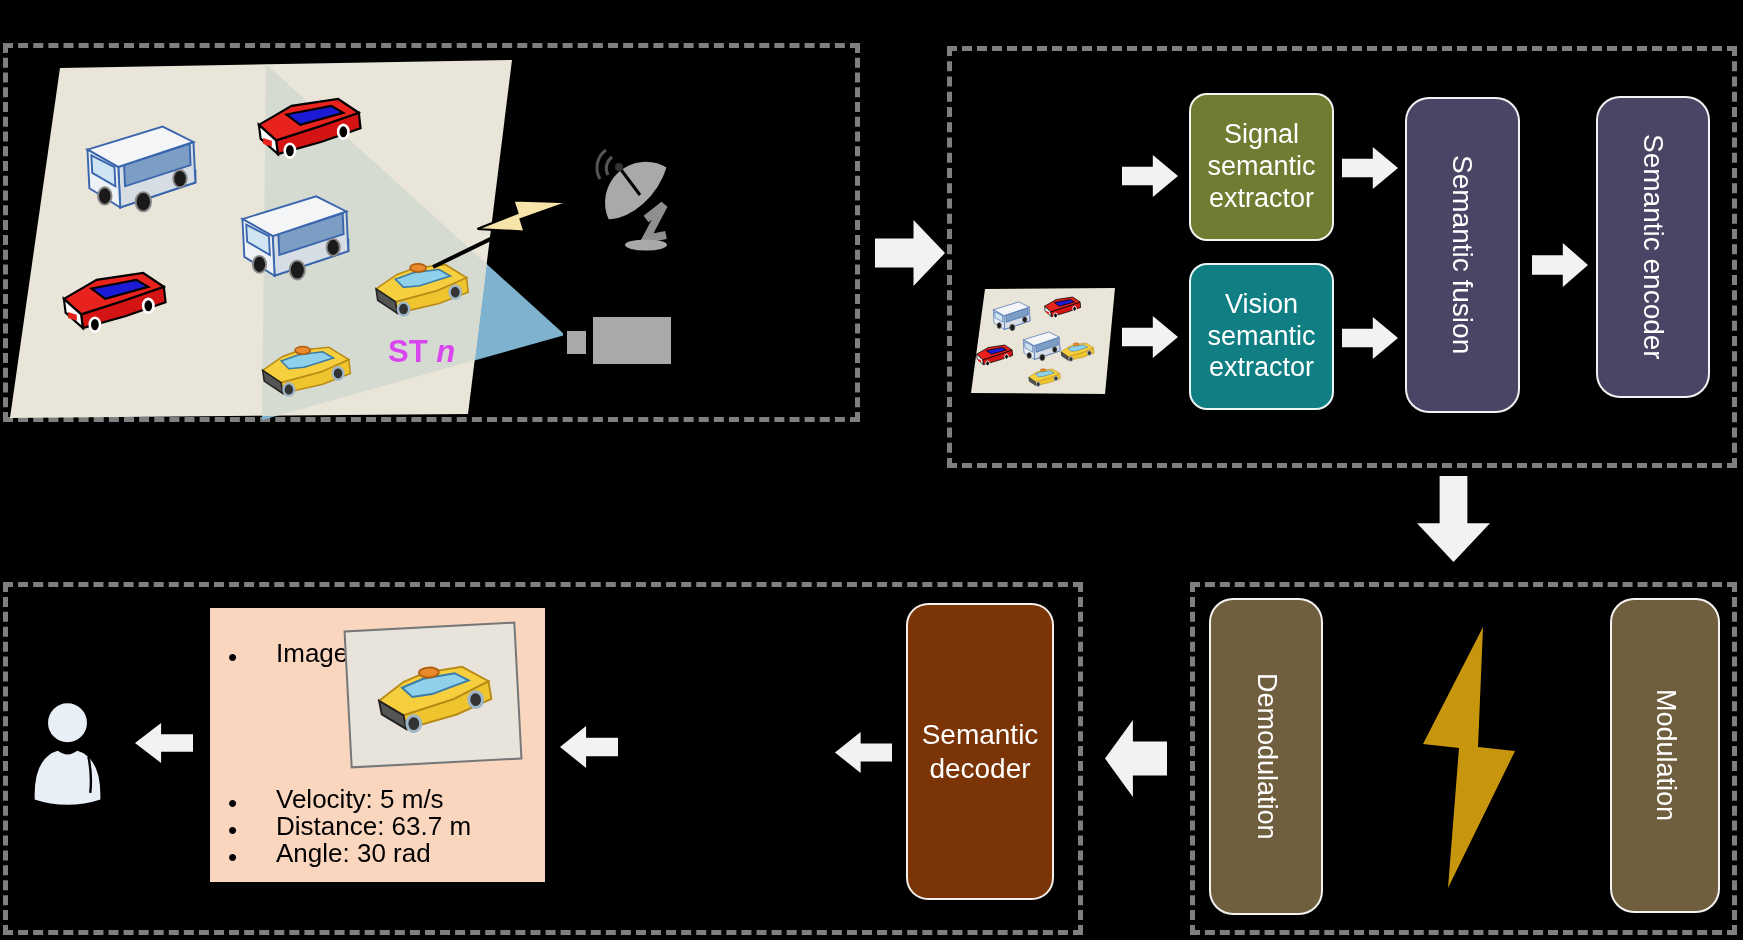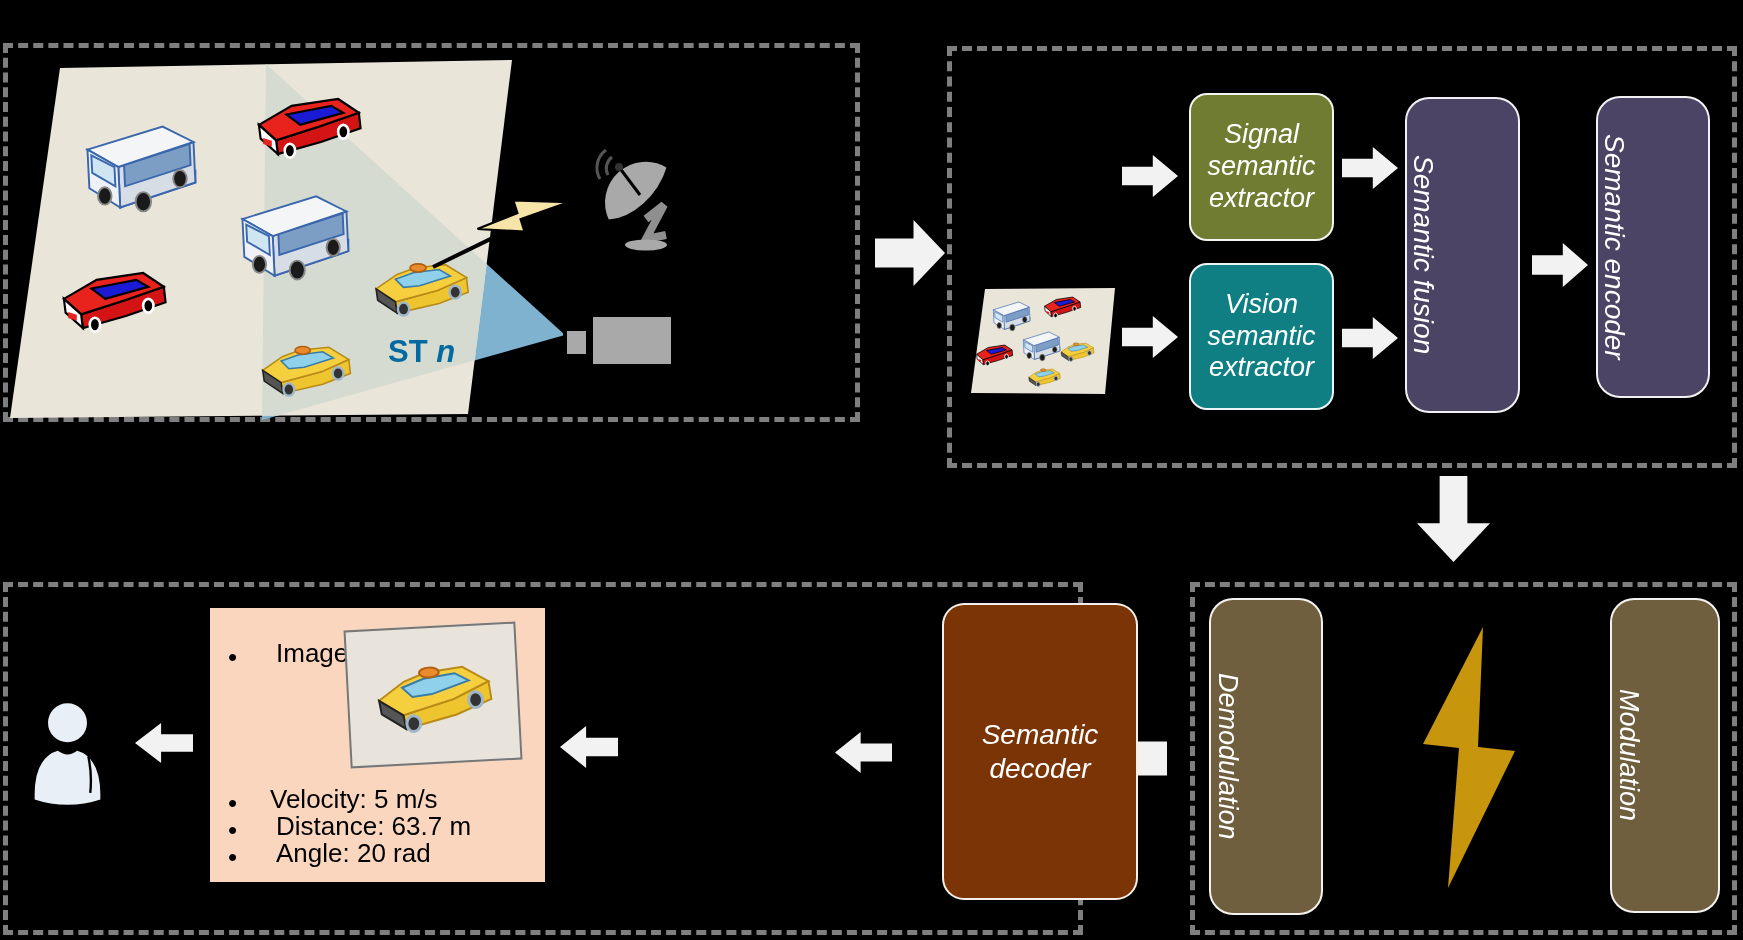--- a/index.html
+++ b/index.html
@@ -7,30 +7,30 @@
           font-family:"Liberation Sans",sans-serif;}
   
   .panel{position:absolute;border:5px dashed #7f7f7f;box-sizing:border-box;background:transparent;}
   #panel-scene{left:3px;top:43px;width:857px;height:379px;}
   #panel-tx{left:947px;top:46px;width:790px;height:422px;}
   #panel-ch{left:1190px;top:582px;width:547px;height:353px;}
   #panel-rx{left:3px;top:582px;width:1080px;height:353px;}
 
   
   .pbox{position:absolute;border:2px solid rgba(255,255,255,.92);border-radius:18px;
-        display:flex;align-items:center;justify-content:flex-start;color:#fff;
-        text-align:center;box-sizing:border-box;line-height:1.18;font-style:italic;}
+        display:flex;align-items:center;justify-content:center;color:#fff;
+        text-align:center;box-sizing:border-box;line-height:1.18;}
   .vtext{writing-mode:vertical-rl;text-orientation:mixed;}
   #box-signal{left:1189px;top:93px;width:145px;height:148px;background:#6f7c31;font-size:27px;}
   #box-vision{left:1189px;top:263px;width:145px;height:147px;background:#0f7f84;font-size:27px;}
   #box-fusion{left:1405px;top:97px;width:115px;height:316px;background:#4c4464;font-size:28px;border-radius:24px;}
   #box-encoder{left:1596px;top:96px;width:114px;height:302px;background:#4c4464;font-size:28px;border-radius:24px;}
   #box-demod{left:1209px;top:598px;width:114px;height:317px;background:#705f3e;font-size:27px;border-radius:24px;}
   #box-mod{left:1610px;top:598px;width:110px;height:315px;background:#705f3e;font-size:27px;border-radius:24px;}
-  #box-decoder{left:906px;top:603px;width:196px;height:297px;background:#7a3405;font-size:28px;border-radius:22px;margin-left:36px;}
+  #box-decoder{left:906px;top:603px;width:148px;height:297px;background:#7a3405;font-size:28px;border-radius:22px;}
   #box-heads{left:633px;top:603px;width:194px;height:297px;background:#ae470f;font-size:28px;border-radius:22px;padding:0 10px;}
 
   
   .arrow{position:absolute;background:#f2f2f2;}
   .arrow.r{clip-path:polygon(0 28%,55% 28%,55% 0,100% 50%,55% 100%,55% 72%,0 72%);}
   .arrow.l{clip-path:polygon(100% 28%,45% 28%,45% 0,0 50%,45% 100%,45% 72%,100% 72%);}
   .arrow.d{clip-path:polygon(31% 0,69% 0,69% 55%,100% 55%,50% 100%,0 55%,31% 55%);}
   #ar-tx{left:875px;top:220px;width:70px;height:66px;}
   #ar-sig{left:1122px;top:155px;width:56px;height:42px;}
   #ar-vis{left:1122px;top:316px;width:56px;height:42px;}
@@ -44,21 +44,21 @@
   #ar-person{left:135px;top:723px;width:58px;height:40px;}
 
   
   #fov-triangle{position:absolute;left:260px;top:64px;width:310px;height:360px;background:#7fb2cf;
      clip-path:polygon(6px 0px,2px 356px,305px 271px);}
   #scene-ground{position:absolute;left:10px;top:60px;width:502px;height:358px;background:#e9e5d9;
      clip-path:polygon(50px 8px,502px 0px,458px 354px,0px 358px);}
   #scene-fov-tint{position:absolute;left:0;top:0;width:100%;height:100%;background:#d6dbd1;
      clip-path:polygon(256px 4px,252px 360px,555px 275px);}
   .veh{position:absolute;}
-  #st-label{position:absolute;left:388px;top:334px;color:#0369a1;font-size:31px;font-weight:600;}
+  #st-label{position:absolute;left:388px;top:334px;color:#d946ef;font-size:31px;font-weight:600;}
   #st-label i{font-weight:600;}
   #uplink-line{position:absolute;left:430px;top:175px;width:190px;height:95px;}
   #bolt-small{position:absolute;left:500px;top:167px;width:44px;height:94px;transform:rotate(-114deg);}
   #dish{position:absolute;left:588px;top:143px;width:92px;height:108px;}
   #cam-lens{position:absolute;left:563px;top:327px;width:27px;height:31px;background:#a9a9a9;border:4px solid #000;box-sizing:border-box;}
   #cam-body{position:absolute;left:589px;top:313px;width:86px;height:55px;background:#a9a9a9;border:4px solid #000;box-sizing:border-box;}
 
   
   #mini-scene{position:absolute;left:966px;top:286px;width:150px;height:110px;background:#e9e5d9;
      clip-path:polygon(19px 3px,149px 2px,139px 108px,5px 107px);}
@@ -252,25 +252,25 @@
 
   <div id="output-panel">
     <span class="bullet-dot" style="left:18px;top:34px">•</span>
     <span class="bullet-row" style="left:66px;top:30px">Image:</span>
     <div id="taxi-card">
       <svg style="width:128px;height:90px" viewBox="0 0 130 90">
           <use href="#sym-taxi"></use>
         </svg>
     </div>
     <span class="bullet-dot" style="left:18px;top:180px">•</span>
-    <span class="bullet-row" style="left:60px;top:176px">Velocity: 5 m/s</span>
+    <span class="bullet-row" style="left:66px;top:176px">Velocity: 5 m/s</span>
     <span class="bullet-dot" style="left:18px;top:207px">•</span>
     <span class="bullet-row" style="left:66px;top:203px">Distance: 63.7 m</span>
     <span class="bullet-dot" style="left:18px;top:234px">•</span>
-    <span class="bullet-row" style="left:66px;top:230px">Angle: 20 rad</span>
+    <span class="bullet-row" style="left:66px;top:230px">Angle: 30 rad</span>
   </div>
 
   <div class="arrow l" id="ar-person"></div>
 
   <svg id="person" viewBox="0 0 88 118">
     <use href="#sym-person"></use>
   </svg>
 
 </div>
 

